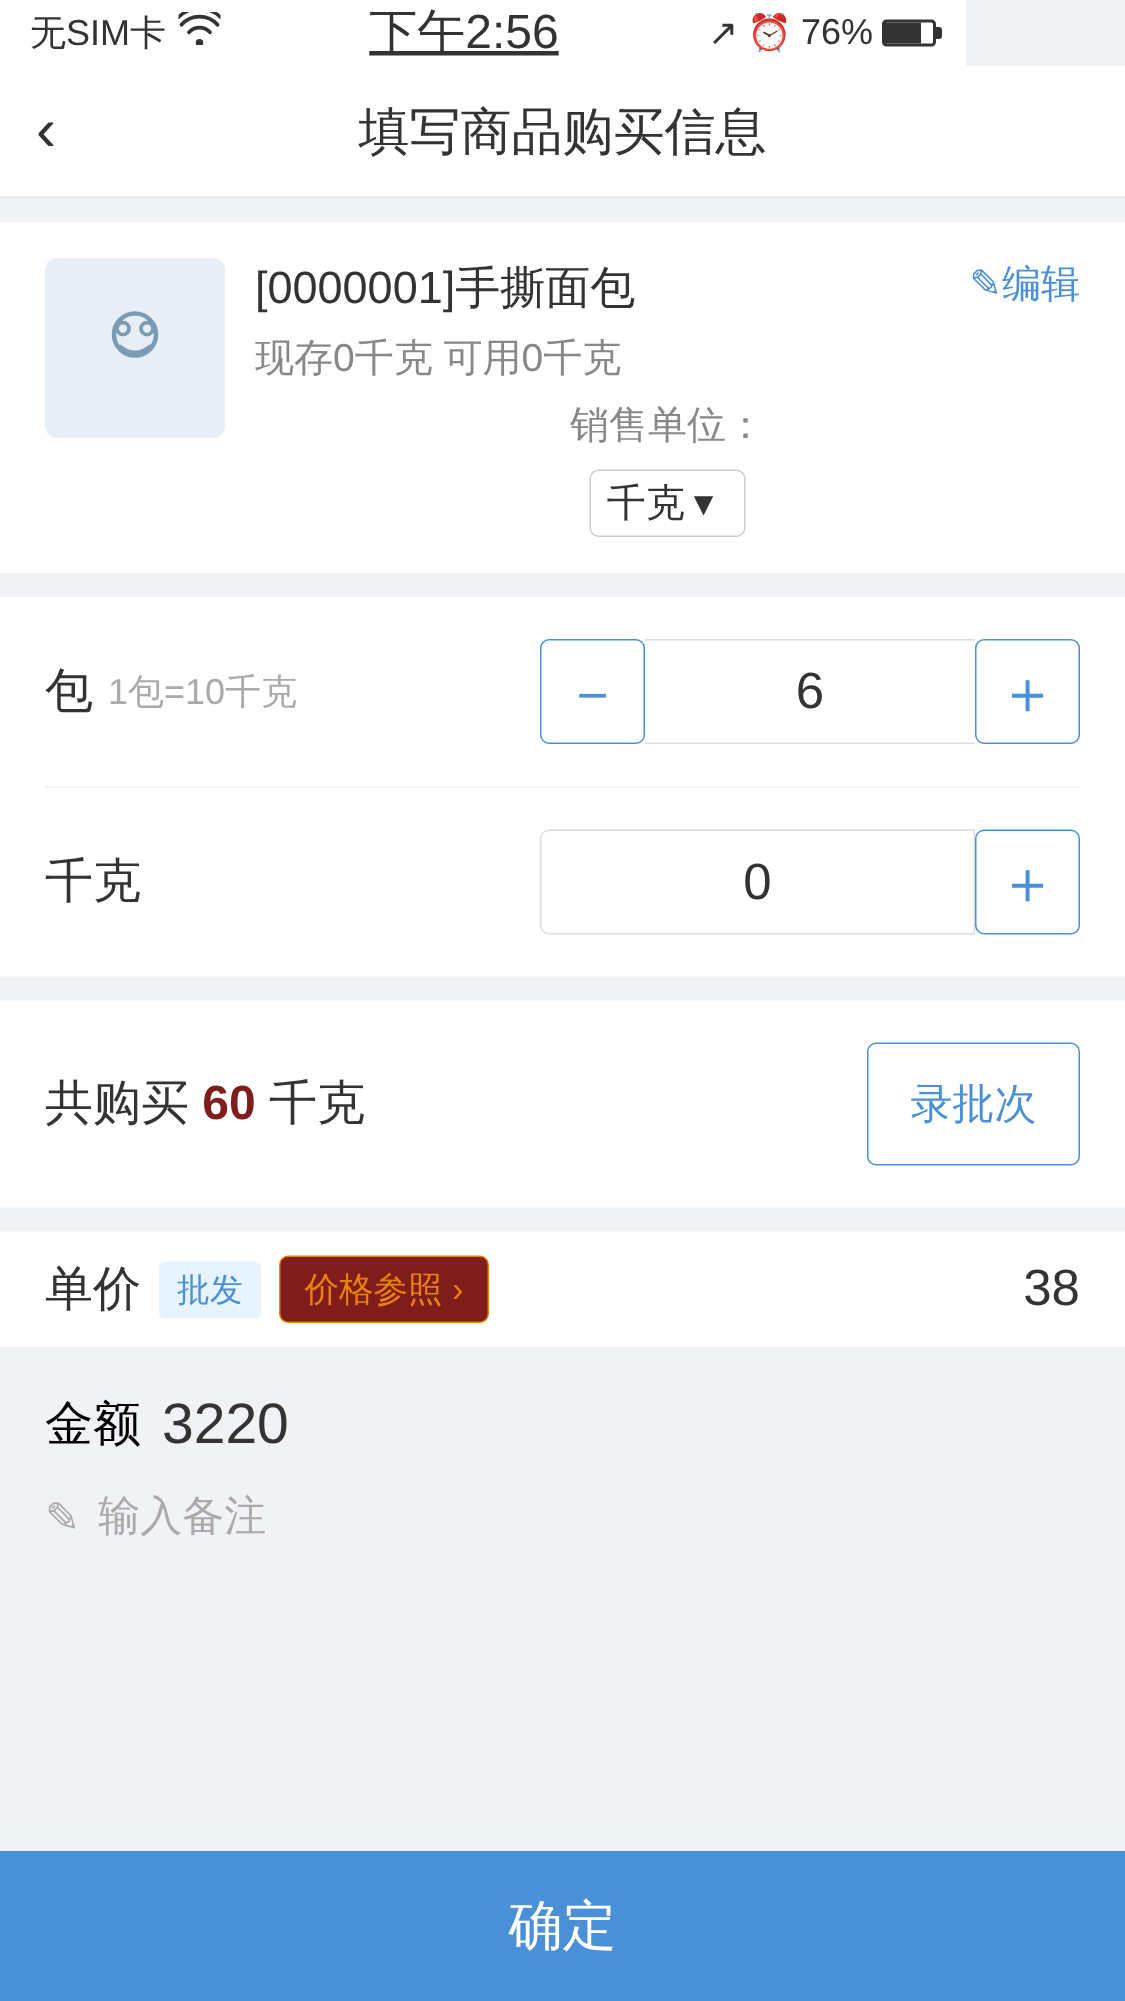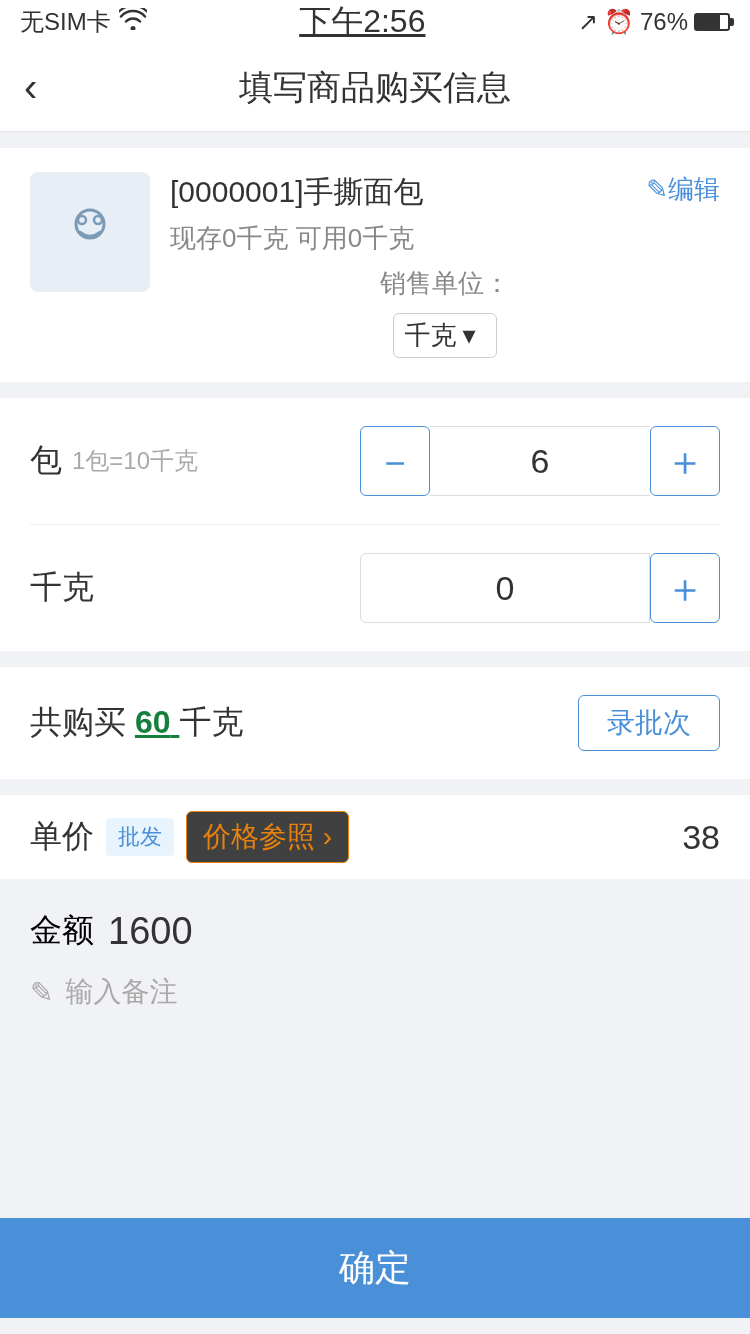--- a/index.html
+++ b/index.html
@@ -8,21 +8,21 @@
       width: 750px;
       min-height: 1334px;
       font-family: -apple-system, 'PingFang SC', 'Helvetica Neue', sans-serif;
       background: #f0f2f5;
       font-size: 32px;
       color: #333;
     }
 
     
     .status-bar {
-      width: 750px;
+      width: 644px;
       height: 44px;
       background: #fff;
       display: flex;
       align-items: center;
       justify-content: space-between;
       padding: 0 20px;
       font-size: 24px;
       color: #333;
     }
     .status-left { display: flex; align-items: center; gap: 8px; }
@@ -196,26 +196,26 @@
       margin-top: 16px;
       padding: 28px 30px;
       display: flex;
       align-items: center;
       justify-content: space-between;
     }
     .total-text {
       font-size: 32px;
       color: #333;
     }
-    .total-text strong { color: #15803d; text-decoration: underline; }
+    .total-text strong { color: #7f1d1d; }
     .batch-btn {
       border: 1px solid #4a90d9;
       color: #4a90d9;
       font-size: 28px;
-      padding: 8px 28px;
+      padding: 21px 28px;
       border-radius: 6px;
       background: #fff;
       cursor: pointer;
     }
 
     
     .price-section {
       background: #fff;
       margin-top: 16px;
       padding: 16px 30px;
@@ -234,24 +234,24 @@
     .price-badge {
       background: #e8f4fd;
       color: #4a90d9;
       font-size: 22px;
       padding: 4px 12px;
       border-radius: 4px;
     }
     .price-ref-btn {
       border: 1.5px solid #e8820c;
       color: #e8820c;
-      font-size: 28px;
+      font-size: 23px;
       padding: 6px 16px;
       border-radius: 6px;
-      background: #404040;
+      background: #7f1d1d;
       cursor: pointer;
       display: flex;
       align-items: center;
       gap: 4px;
     }
     .price-value {
       font-size: 34px;
       color: #333;
       font-weight: 500;
     }
@@ -277,21 +277,21 @@
       font-size: 28px;
       cursor: pointer;
     }
 
     
     .spacer { height: 200px; background: #f0f2f5; }
 
     
     .confirm-btn {
       position: fixed;
-      bottom: 16px;
+      bottom: 0;
       left: 0;
       width: 750px;
       height: 100px;
       background: #4a90d9;
       color: #fff;
       font-size: 36px;
       font-weight: 500;
       border: none;
       cursor: pointer;
       display: flex;
@@ -416,21 +416,21 @@
       <span class="price-badge">批发</span>
       <button class="price-ref-btn">价格参照 ›</button>
     </div>
     <span class="price-value">38</span>
   </div>
 </div>
 
 <div class="amount-section">
   <div class="amount-row">
     <span class="amount-label">金额</span>
-    <span class="amount-value">1600</span>
+    <span class="amount-value">3220</span>
   </div>
   <div class="remark-row">
     <span>✎</span>
     <span>输入备注</span>
   </div>
 </div>
 
 <div class="spacer"></div>
 
 <button class="confirm-btn">确定</button>

